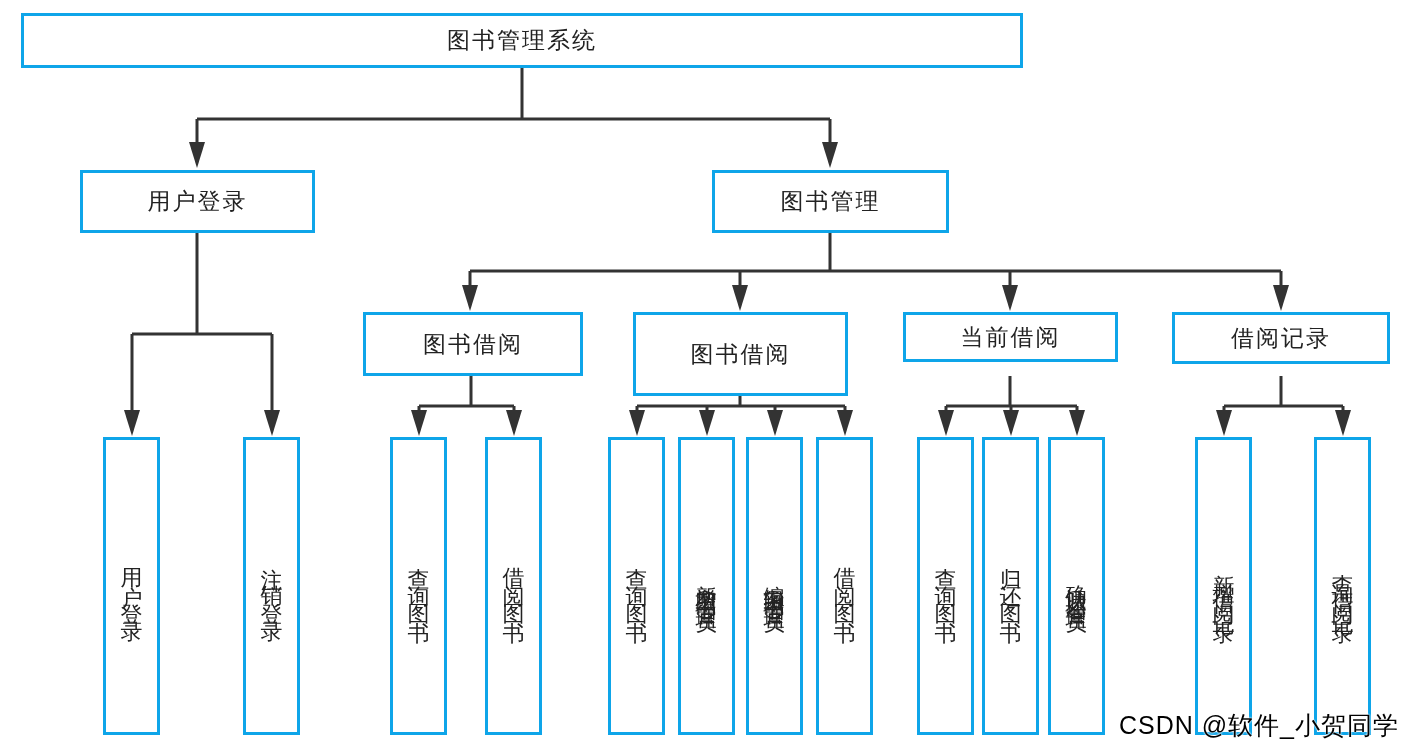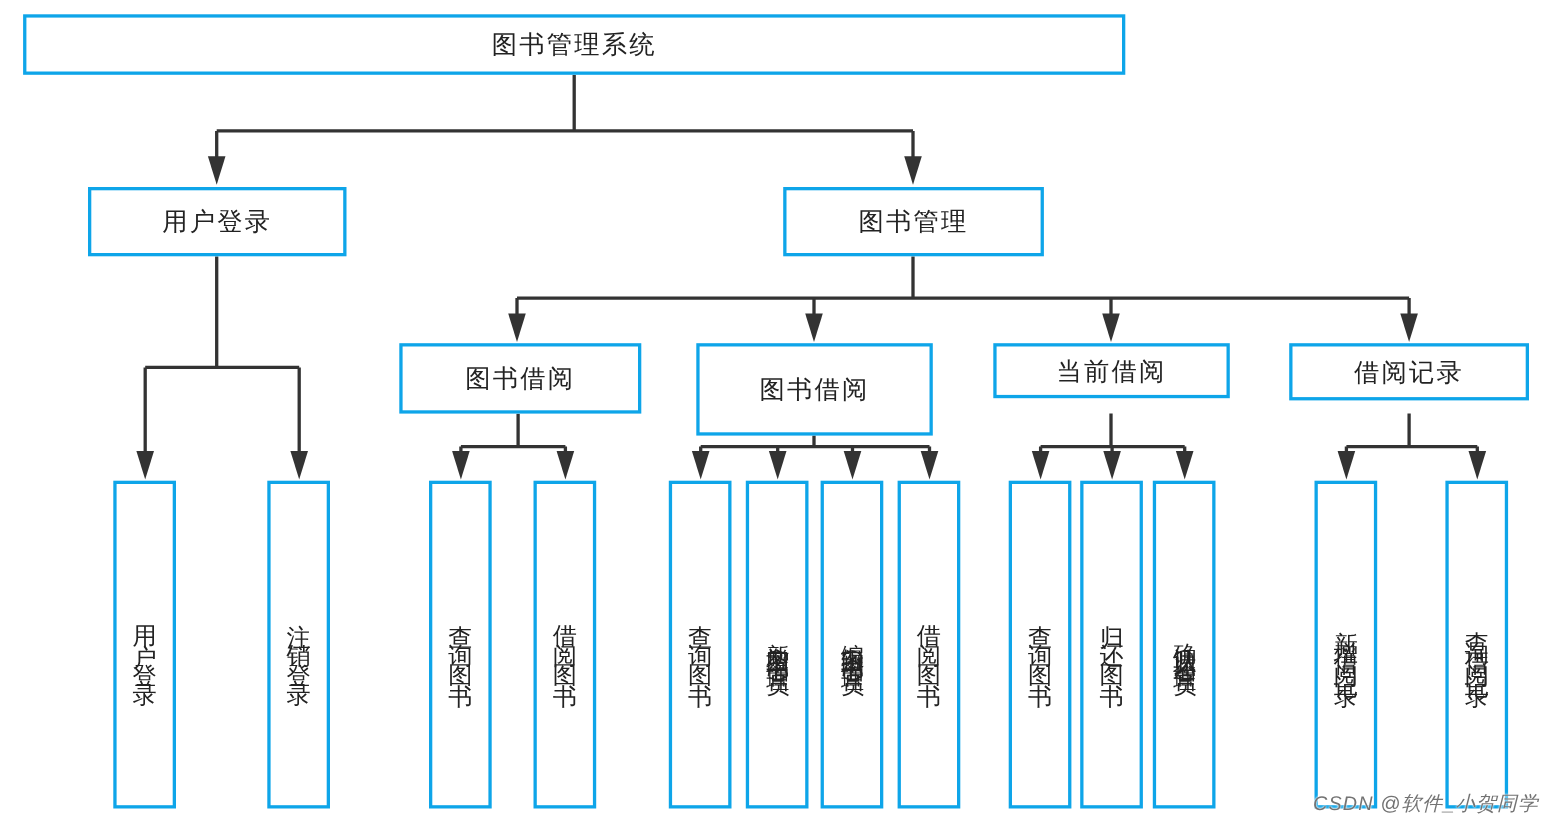--- a/index.html
+++ b/index.html
@@ -27,26 +27,25 @@
     font-size:22px;
     letter-spacing:18px;
     line-height:1;
     font-weight:500;
   }
   .vnode .vtext.medium{letter-spacing:10px;}
   .vnode .vtext.tight{letter-spacing:4px;font-size:21px;}
   .watermark{
     position:absolute;
     right:6px;bottom:5px;
-    font-size:18px;
-    color:#737373;
+    font-size:25px;
+    color:#000000;
     letter-spacing:1px;
     text-shadow:0 0 2px #ffffff,0 0 2px #ffffff;
     z-index:5;
-    font-style:italic;
   }
 </style>
 </head>
 <body>
 
 <div class="canvas">
 
   <svg class="connectors" viewBox="0 0 1405 747" xmlns="http://www.w3.org/2000/svg">
     <path d="M522 68 V120
              M197 119 H830 M197 119 V145 M830 119 V145

